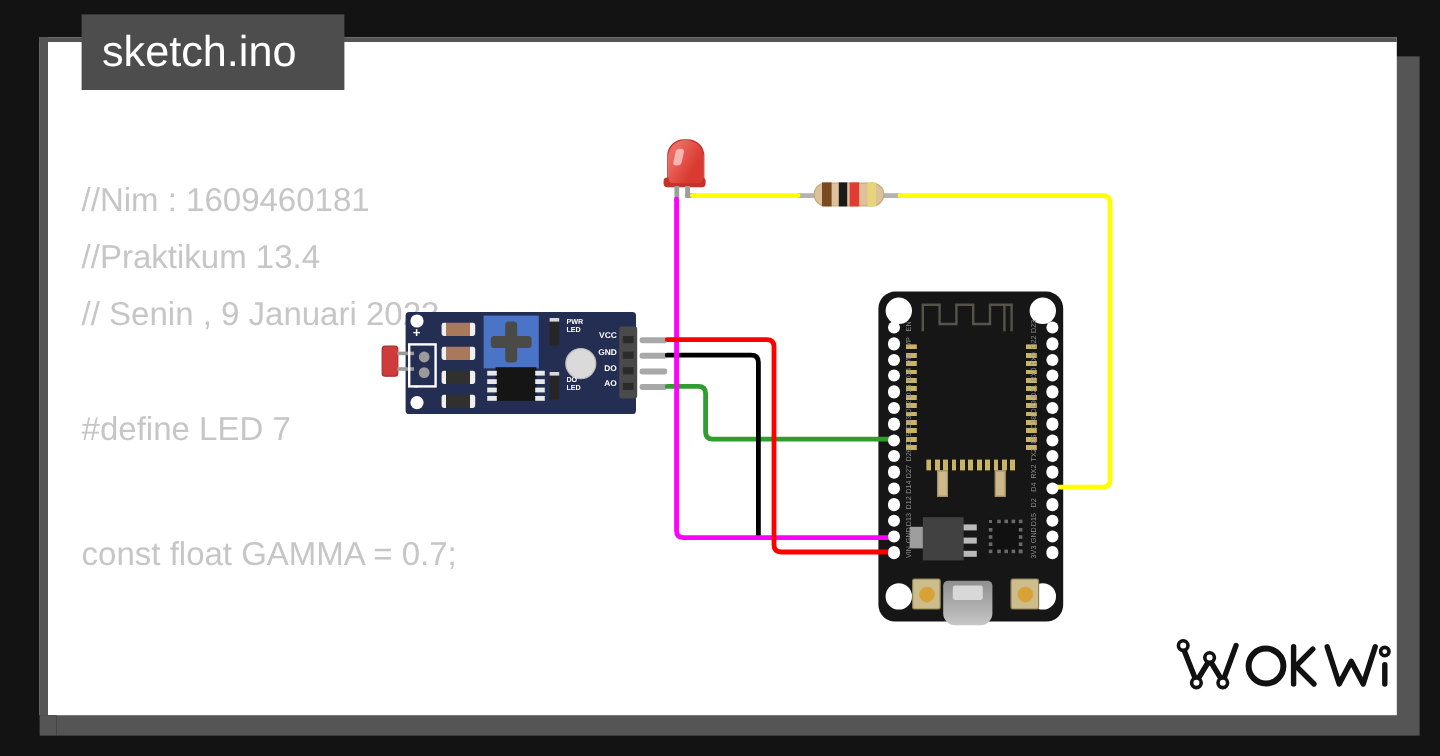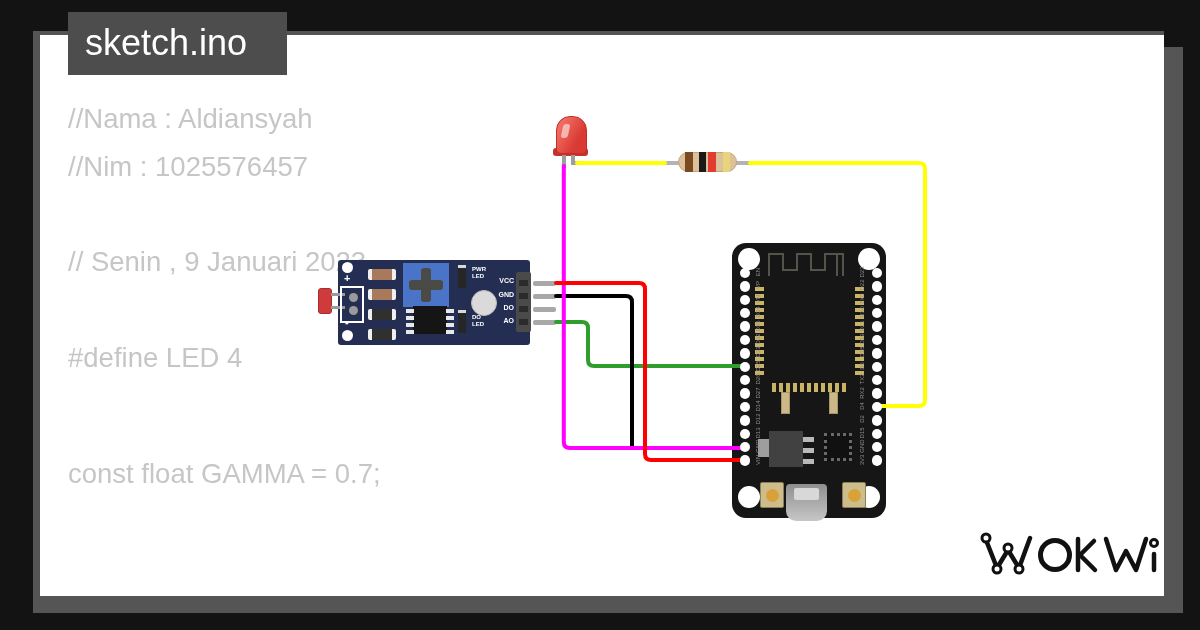--- a/index.html
+++ b/index.html
@@ -77,25 +77,25 @@
 <div class="stage">
 
   <div class="abs shadow"></div>
   <div class="abs panel"></div>
   <div class="abs notch"></div>
 
   <div class="abs tab">
     <span>sketch.ino</span>
   </div>
 
-  <div class="abs code-line" style="top:103px">//Nama : Aldiansyah</div>
-  <div class="abs code-line" style="top:151px">//Nim : 1025576457</div>
+  <div class="abs code-line" style="top:151px">//Nim : 1609460181</div>
+  <div class="abs code-line" style="top:198px">//Praktikum 13.4</div>
   <div class="abs code-line" style="top:246px">// Senin , 9 Januari 2023</div>
-  <div class="abs code-line" style="top:342px">#define LED 4</div>
-  <div class="abs code-line" style="top:458px">const float GAMMA = 0.7;</div>
+  <div class="abs code-line" style="top:342px">#define LED 7</div>
+  <div class="abs code-line" style="top:446px">const float GAMMA = 0.7;</div>
 
   <div class="abs led-flange"></div>
   <div class="abs led-bulb"></div>
   <div class="abs led-glint"></div>
   <div class="abs led-leg" style="left:562px;top:155px;width:3.5px;height:13px"></div>
   <div class="abs led-leg" style="left:571px;top:155px;width:3.5px;height:9px"></div>
   <div class="abs led-leg" style="left:571px;top:161px;width:9px;height:3.5px"></div>
 
   <div class="abs res-lead" style="left:664px;width:15px"></div>
   <div class="abs res-lead" style="left:736px;width:15px"></div>

